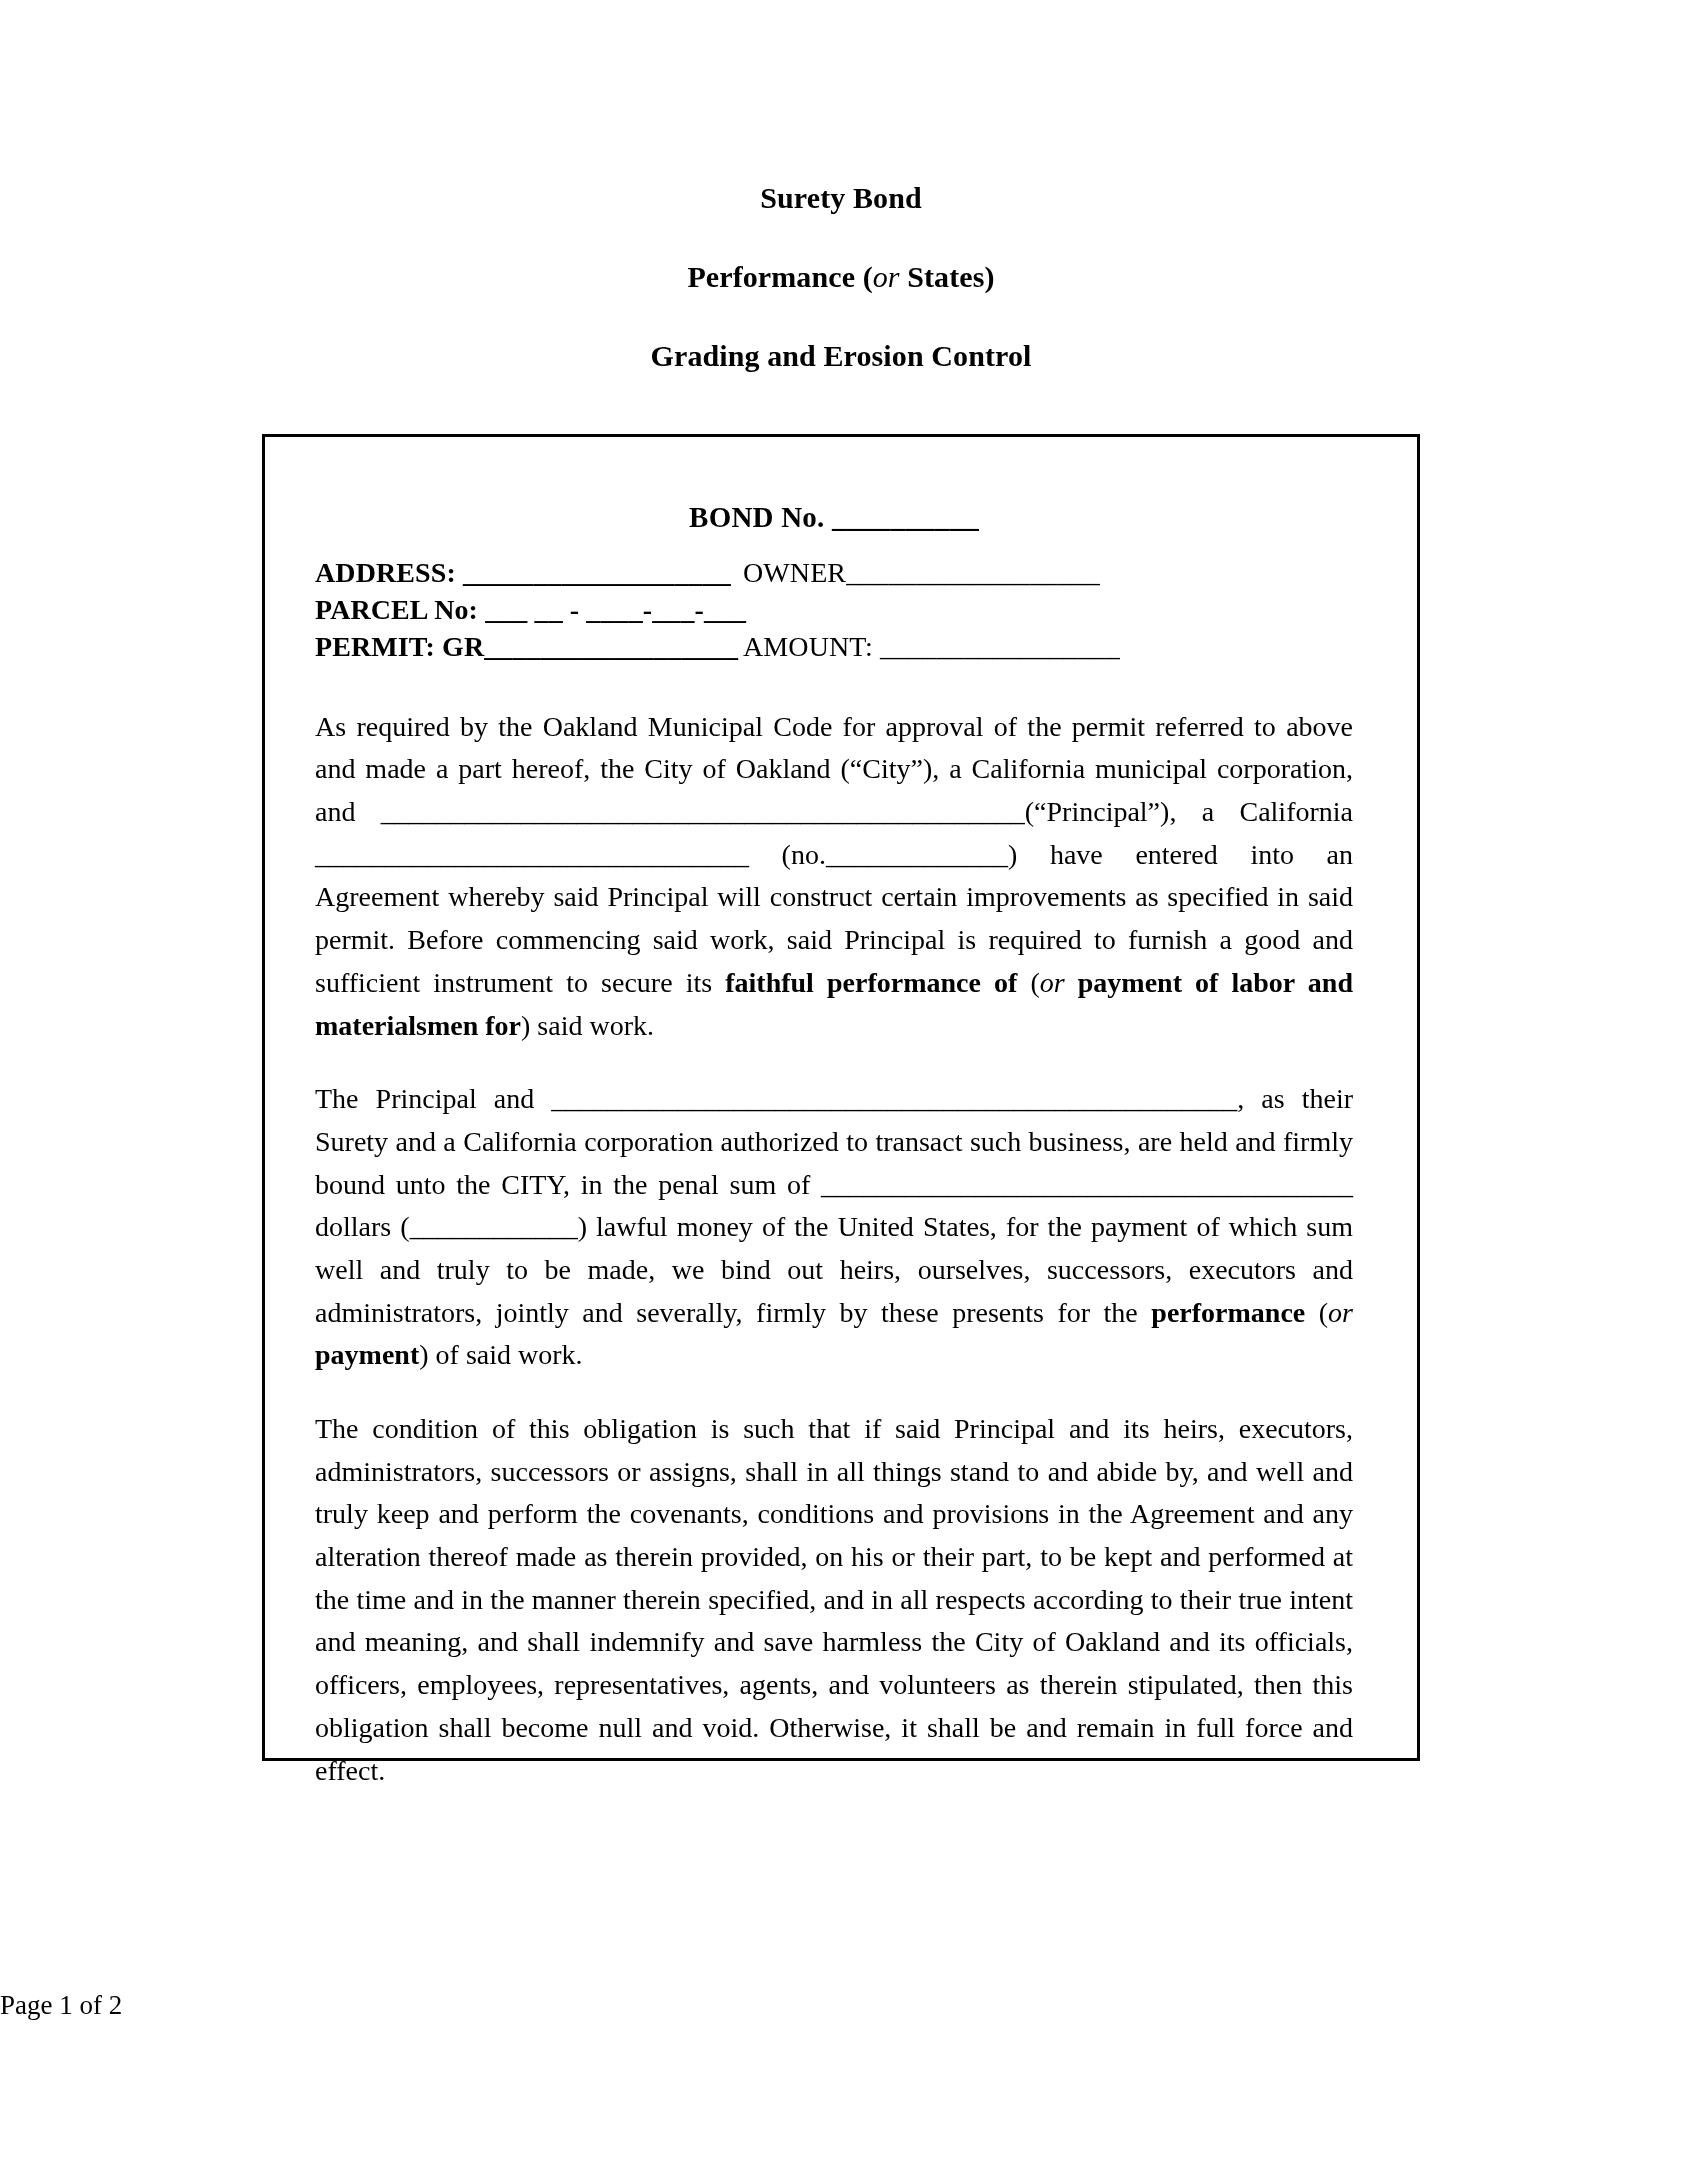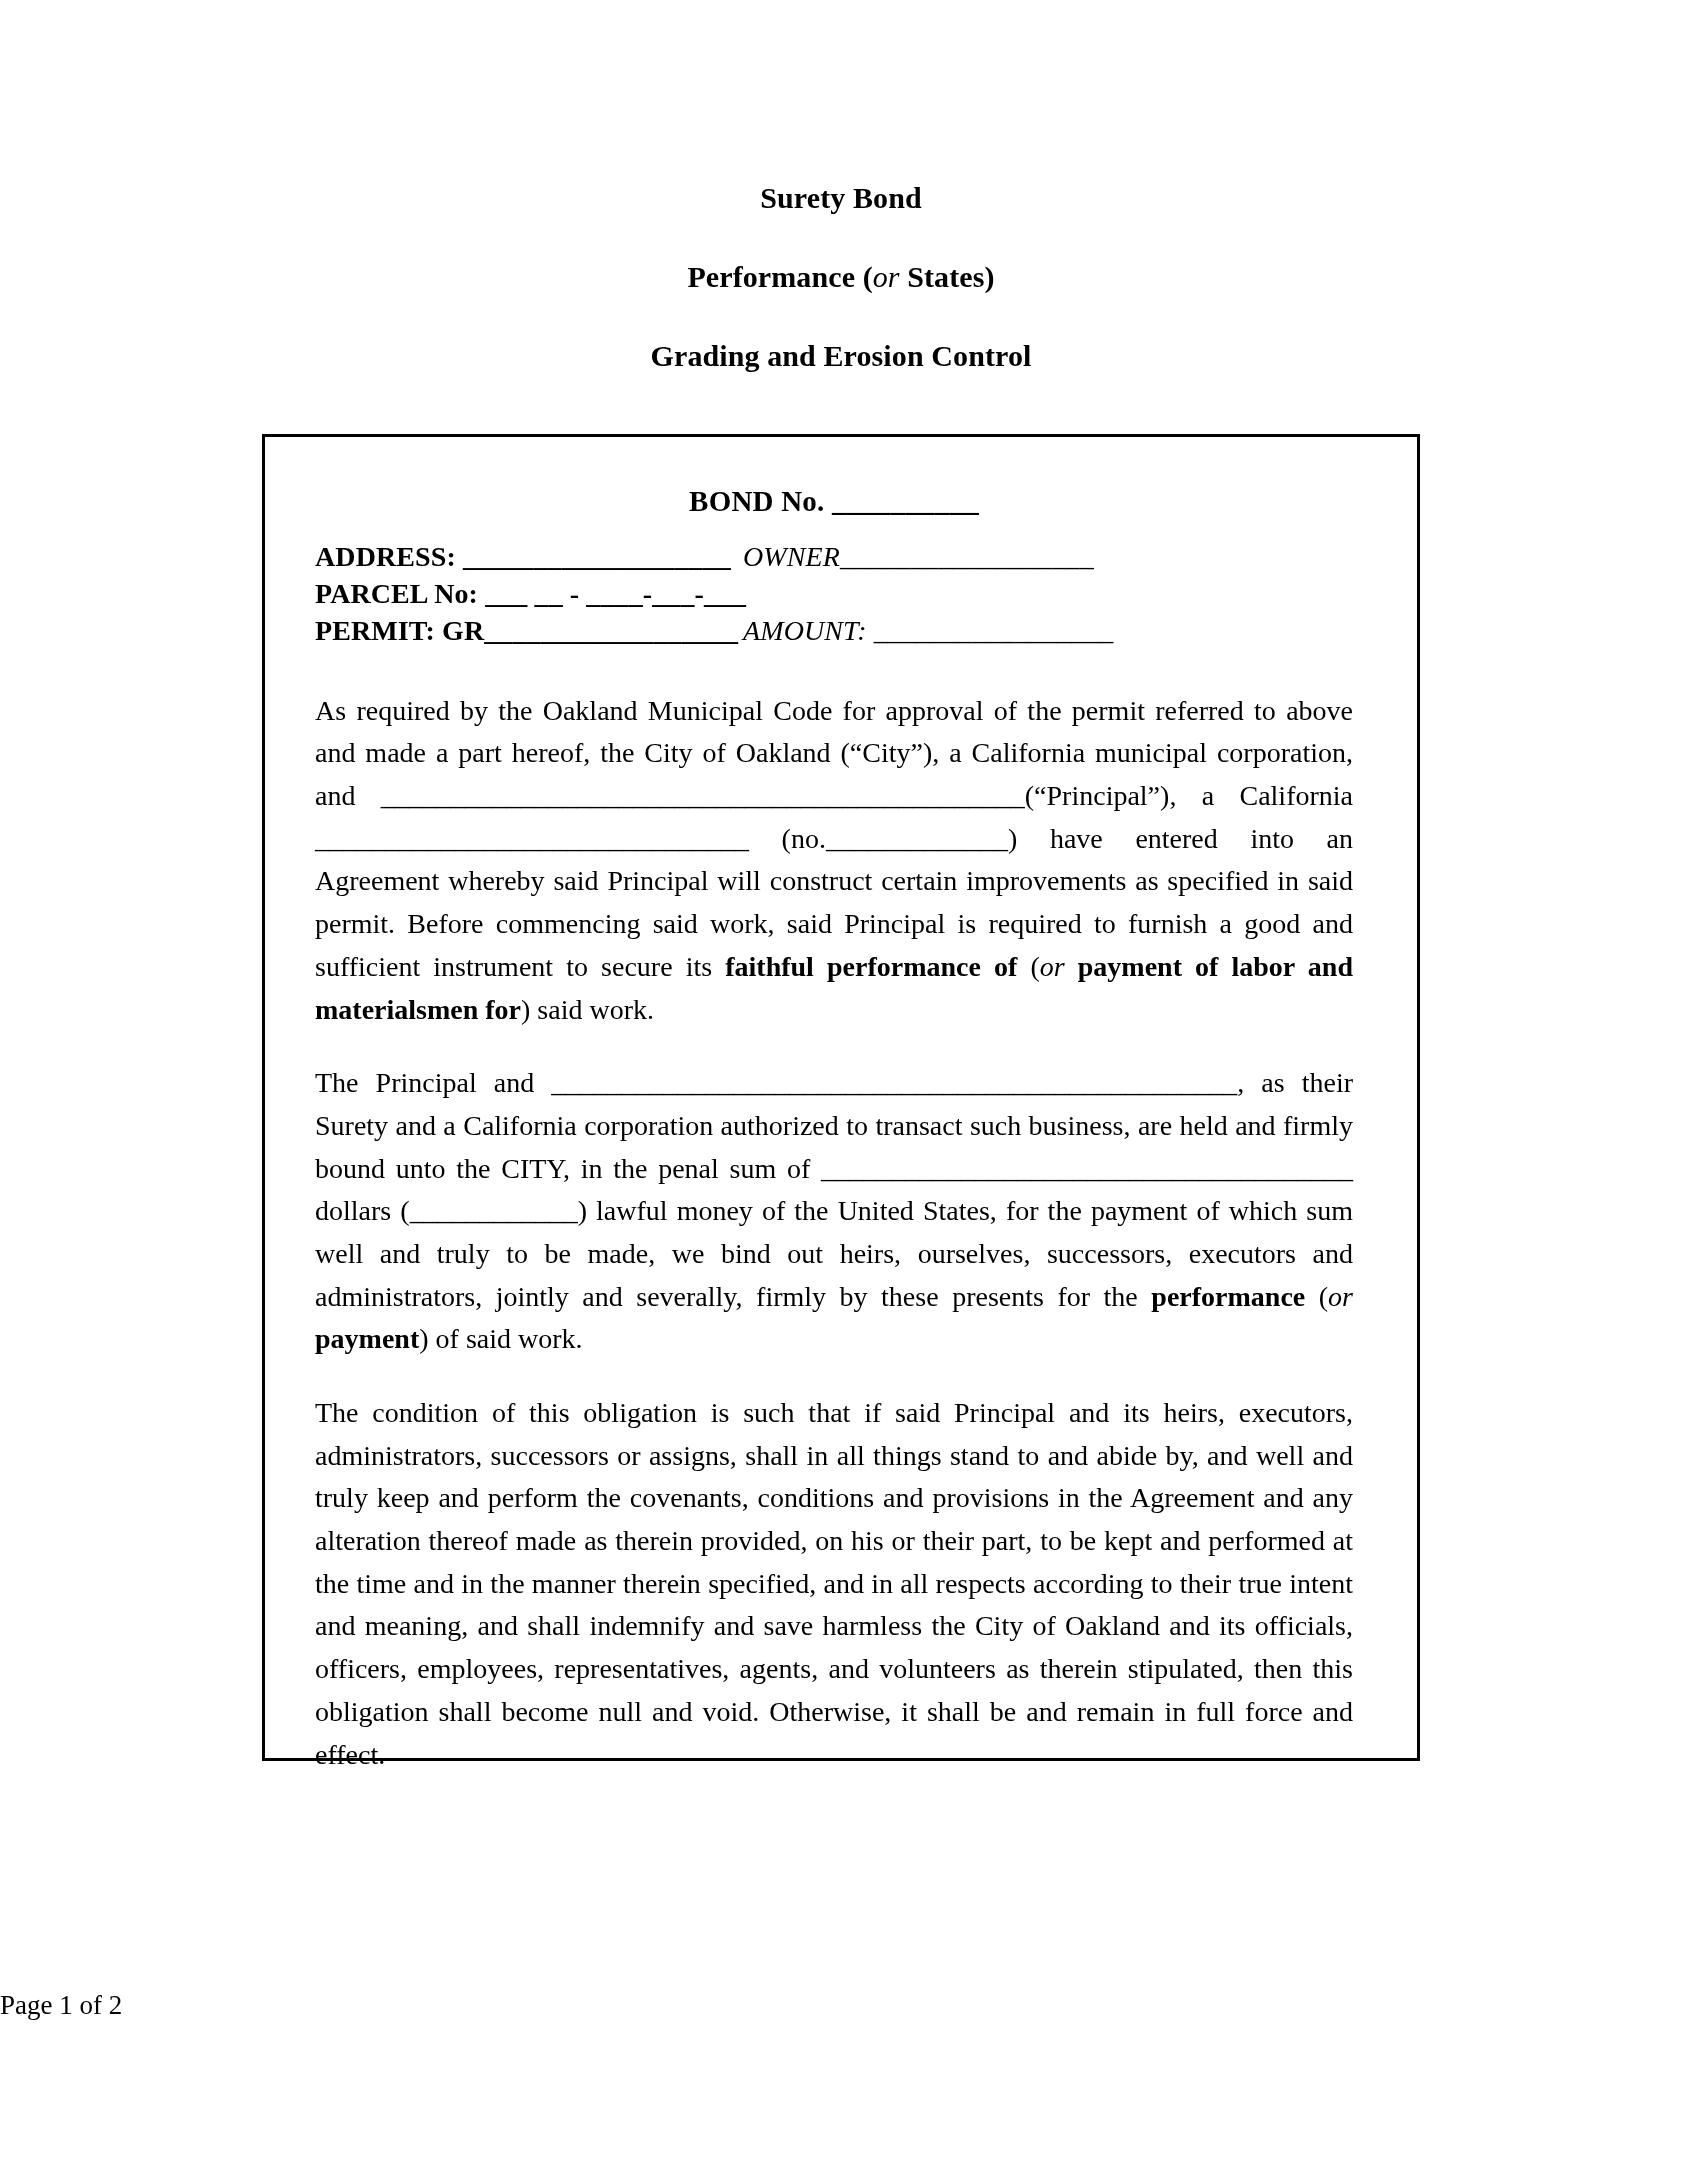--- a/index.html
+++ b/index.html
@@ -48,21 +48,21 @@
     left: 262px;
     top: 434px;
     width: 1158px;
     height: 1327px;
     border: 3px solid #000000;
     box-sizing: border-box;
   }
   .box-inner {
     position: absolute;
     left: 50px;
-    top: 0;
+    top: 16px;
     width: 1038px;
   }
 
   .bond-no {
     text-align: center;
     font-weight: bold;
     font-size: 29px;
     margin-top: 48px;
     letter-spacing: 0.2px;
   }
@@ -81,21 +81,20 @@
   .field-left {
     width: 428px;
     flex: 0 0 428px;
     font-weight: bold;
     letter-spacing: 0.1px;
   }
   .field-right {
     flex: 1 1 auto;
     font-weight: normal;
     letter-spacing: 0.1px;
-    font-style: italic;
   }
 
   
   .body-text {
     margin-top: 40px;
     font-size: 28px;
     line-height: 1.525;
     text-align: justify;
     text-justify: inter-word;
   }

